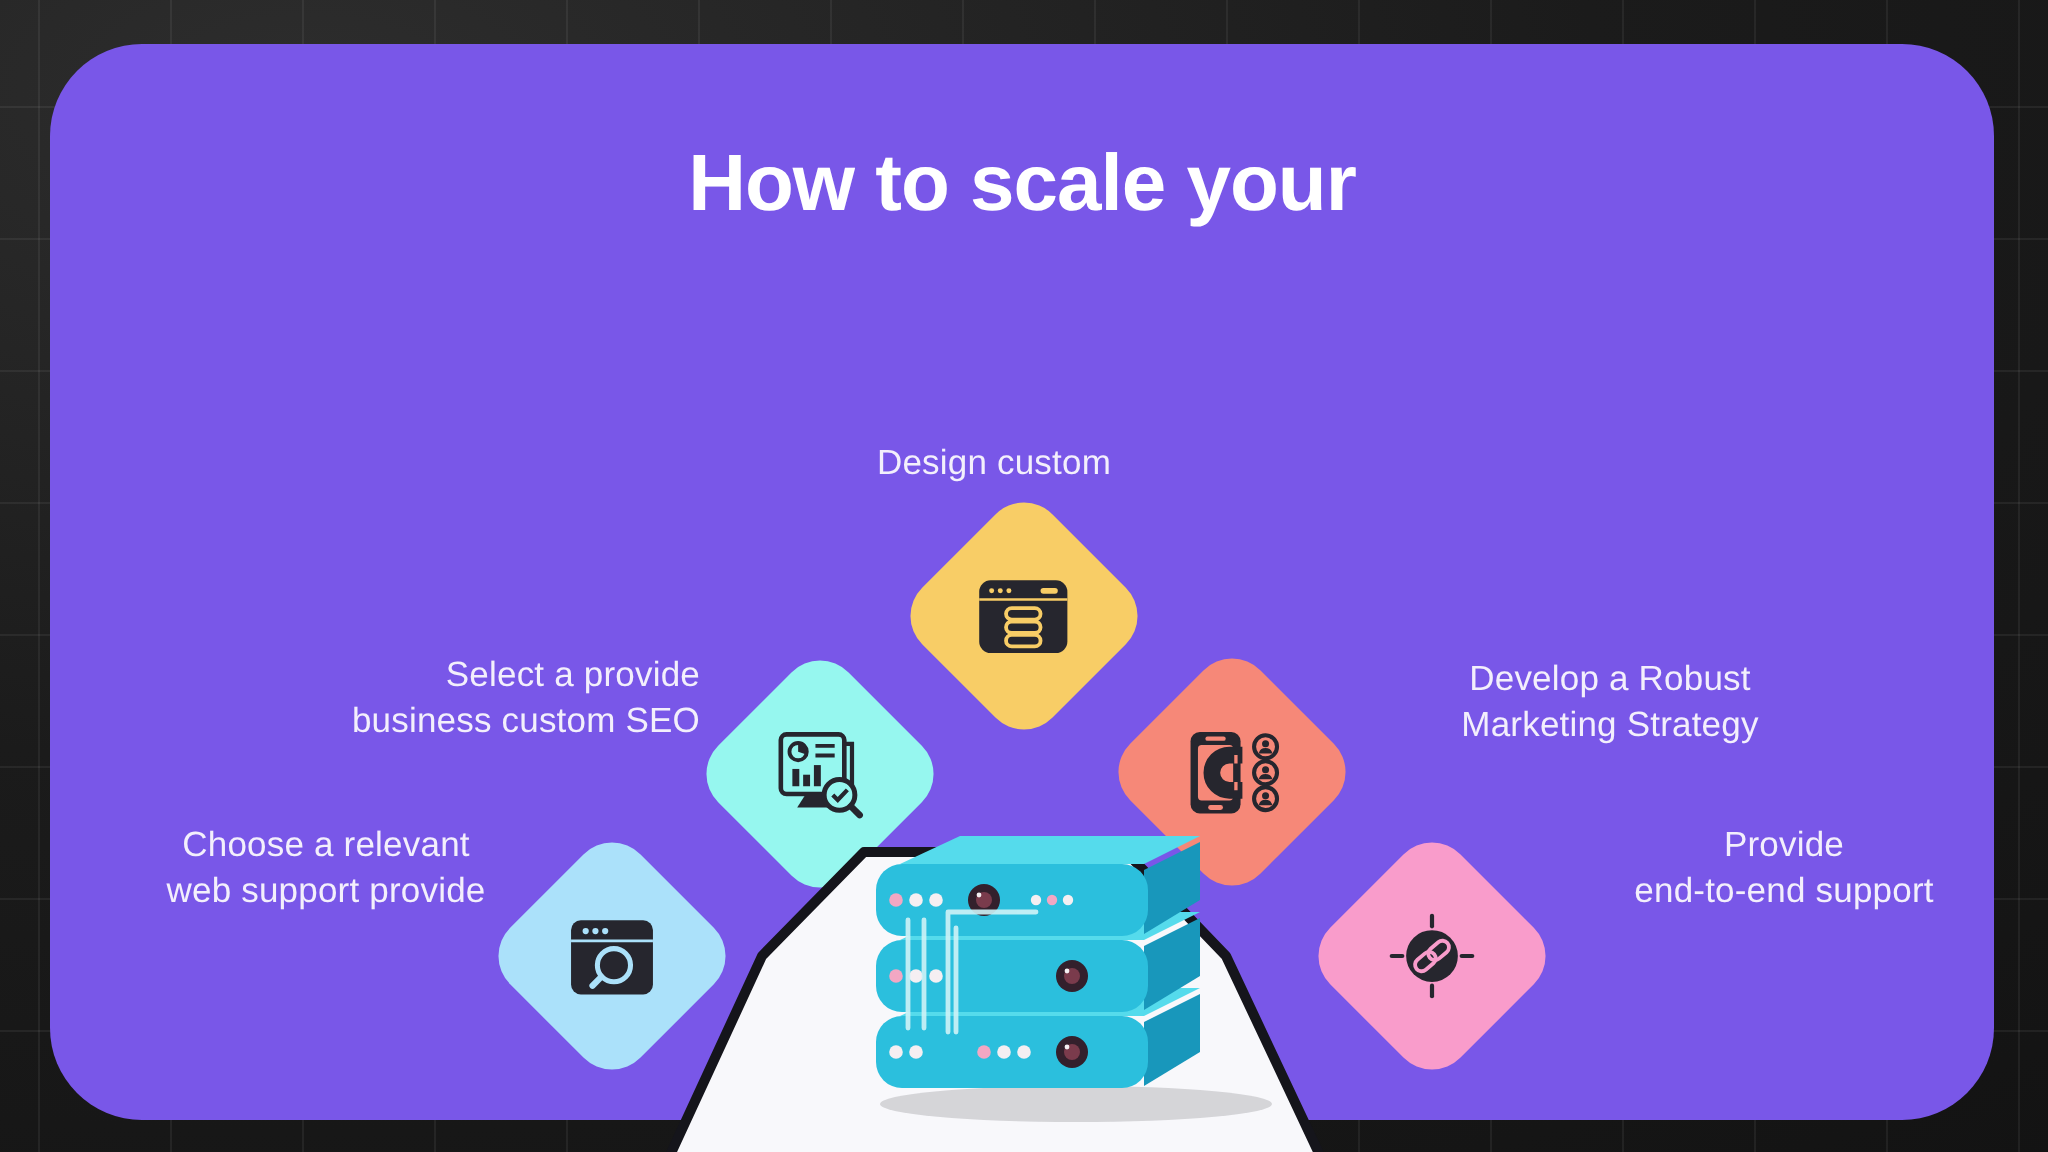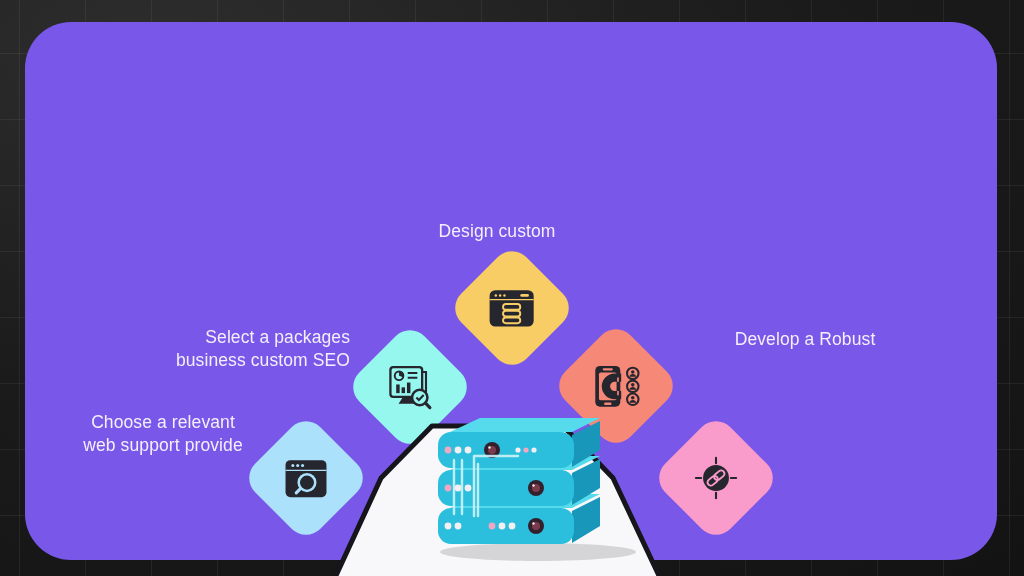--- a/index.html
+++ b/index.html
@@ -40,35 +40,40 @@
 </style>
 </head>
 <body>
 
 <div class="canvas">
 
   <div class="grid-overlay"></div>
 
   <div class="card" style="background: rgb(121, 87, 232); --bg: #7957E8;"></div>
 
-  <h1 class="title"><br></h1>
+  <h1 class="title"><span>How to scale your</span><br></h1>
 
   <div class="step-label t-center" style="left:347px;top:193px;width:300px;margin-top:27px;">
     <span>Design custom</span><br>
   </div>
   <div class="step-label t-right" style="left:118px;top:326px;width:232px;">
-    <span>Select a packages</span><br>
+    <span>Select a provide</span><br>
     <span>business custom SEO</span>
   </div>
   <div class="step-label t-center" style="left:33px;top:411px;width:260px;text-align:center;">
     <span>Choose a relevant</span><br>
     <span>web support provide</span>
   </div>
   <div class="step-label t-left" style="left:685px;top:328px;width:240px;">
     <span>Develop a Robust</span><br>
+    <span>Marketing Strategy</span>
+  </div>
+  <div class="step-label t-left" style="left:772px;top:411px;width:240px;">
+    <span>Provide</span><br>
+    <span>end-to-end support</span>
   </div>
 
   <div class="diamond" style="left: 466px; top: 262px; background: rgb(248, 205, 102); --bg: #F8CD66;">
     <div class="icon-holder">
       <svg width="46" height="39" viewBox="0 0 48 40">
         <rect x="1" y="1" width="46" height="38" rx="6" fill="#26262E"></rect>
         <circle cx="7.5" cy="6.5" r="1.3" fill="var(--bg)"></circle>
         <circle cx="12" cy="6.5" r="1.3" fill="var(--bg)"></circle>
         <circle cx="16.5" cy="6.5" r="1.3" fill="var(--bg)"></circle>
         <rect x="33" y="5" width="9" height="3" rx="1.5" fill="var(--bg)"></rect>

